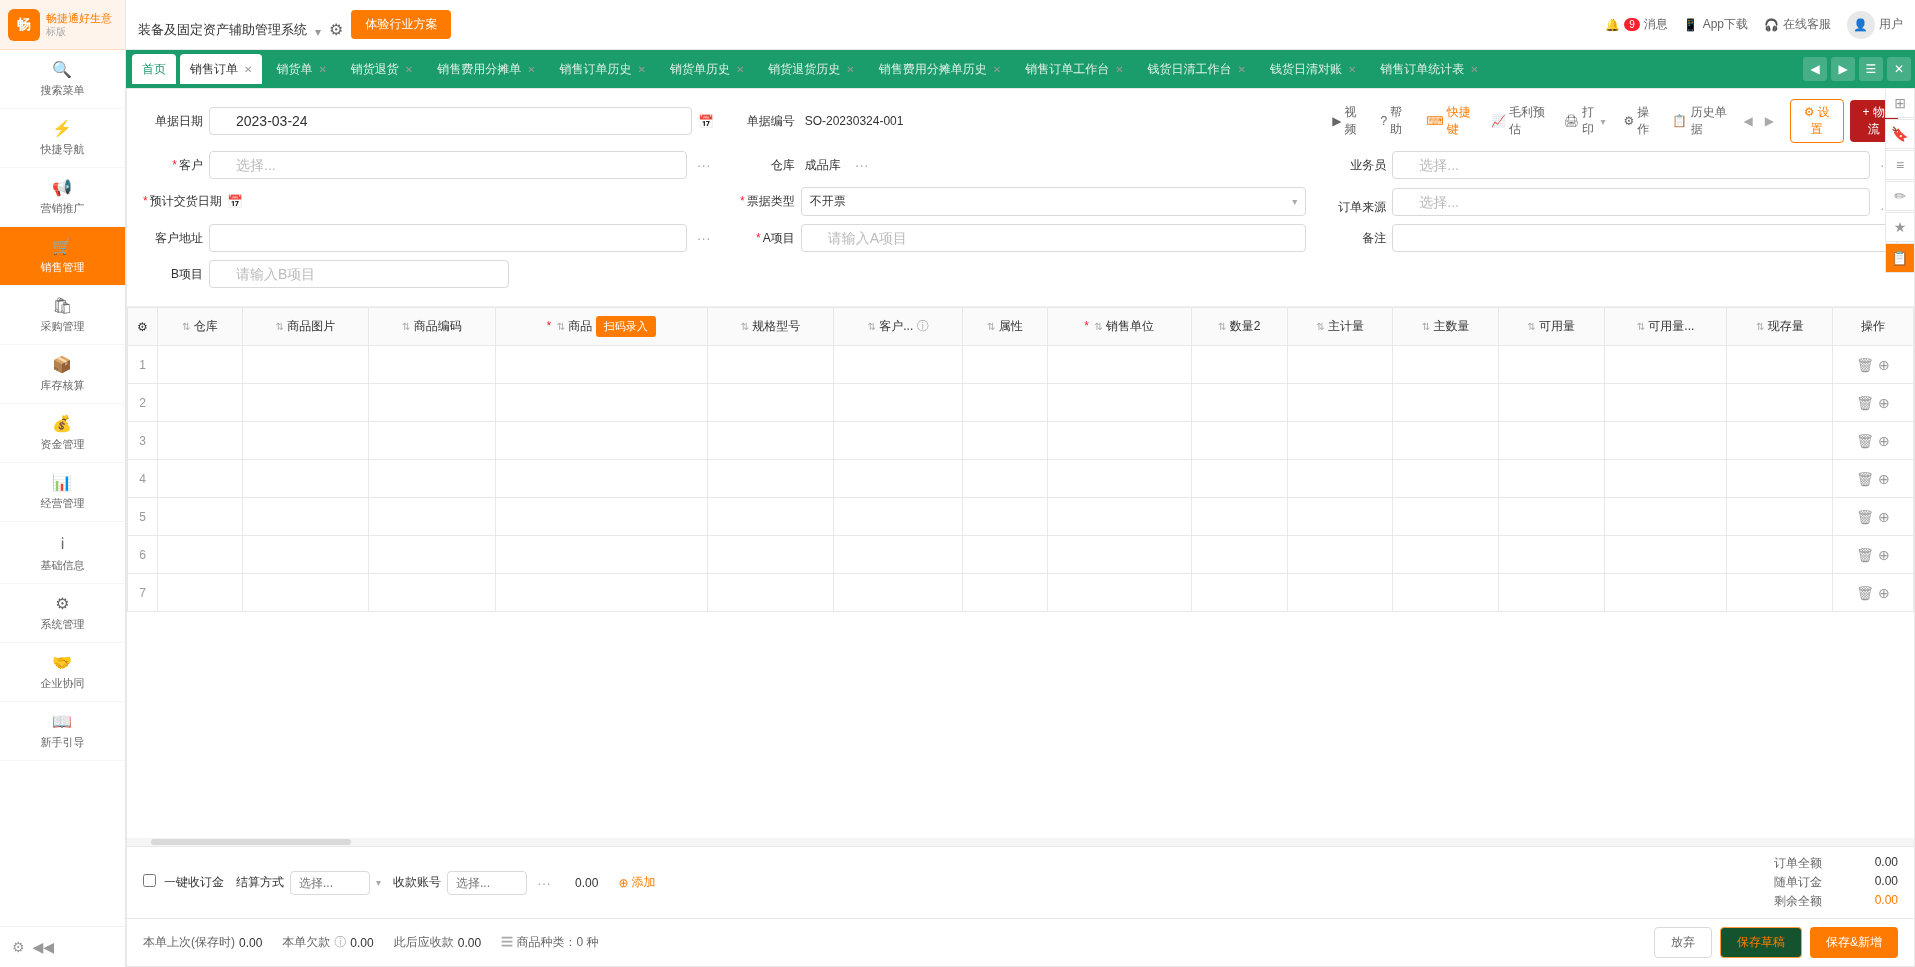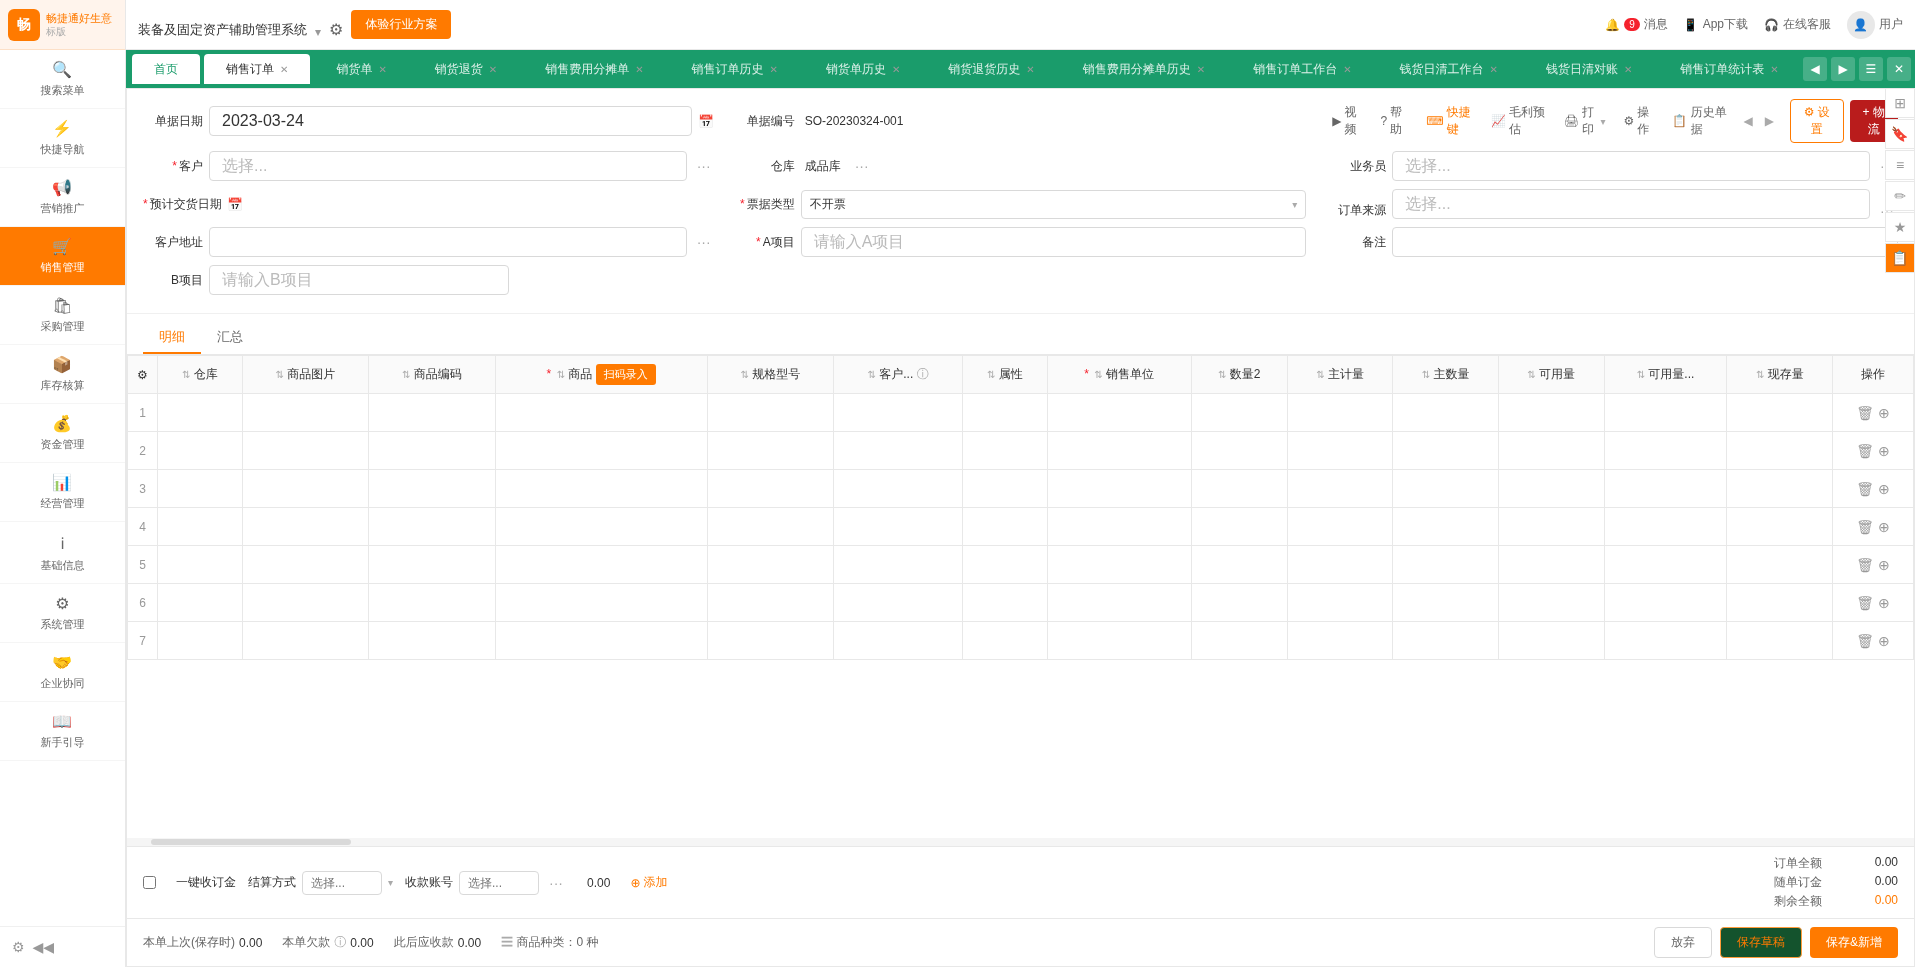--- a/index.html
+++ b/index.html
@@ -54,21 +54,21 @@
     .badge { background: #f5222d; color: white; border-radius: 10px; padding: 1px 5px; font-size: 10px; }
     .avatar { width: 28px; height: 28px; background: #e8e8e8; border-radius: 50%; display: flex; align-items: center; justify-content: center; }
 
     
     .tab-bar {
       position: fixed; left: 126px; top: 50px; right: 0; height: 38px;
       background: #1a9c6b; display: flex; align-items: center;
       overflow: hidden; z-index: 98; padding: 0 4px;
     }
     .tab-item {
-      display: flex; align-items: center; padding: 0 22px; height: 30px;
+      display: flex; align-items: center; padding: 0 10px; height: 30px;
       border-radius: 4px 4px 0 0; font-size: 12px; cursor: pointer;
       white-space: nowrap; margin: 0 2px; gap: 4px; color: rgba(255,255,255,0.85);
     }
     .tab-item.home { background: #fff; color: #1a9c6b; font-weight: 500; }
     .tab-item.active { background: #fff; color: #333; }
     .tab-close { font-size: 10px; color: #999; margin-left: 2px; }
     .tab-bar-nav { display: flex; align-items: center; margin-left: auto; gap: 4px; }
     .tab-nav-btn { background: rgba(255,255,255,0.2); border: none; color: white; width: 24px; height: 24px; border-radius: 3px; cursor: pointer; display: flex; align-items: center; justify-content: center; font-size: 12px; }
 
     
@@ -96,22 +96,22 @@
 
     
     .form-fields {
       padding: 10px 16px; background: white; border-bottom: 1px solid #f0f0f0;
     }
     .form-row { display: flex; align-items: center; margin-bottom: 8px; gap: 20px; }
     .form-group { display: flex; align-items: center; gap: 6px; flex: 1; }
     .form-group-label { color: #333; font-size: 12px; white-space: nowrap; min-width: 60px; text-align: right; }
     .form-group-label.required::before { content: '*'; color: #f5222d; margin-right: 2px; }
     .form-control {
-      border: 1px solid #d9d9d9; border-radius: 4px; padding: 5px 12px;
-      font-size: 16px; flex: 1; min-width: 100px; color: #333;
+      border: 1px solid #d9d9d9; border-radius: 4px; padding: 5px 26px;
+      font-size: 14px; flex: 1; min-width: 100px; color: #333;
     }
     .form-control::placeholder { color: #bbb; }
     .form-control-select {
       border: 1px solid #d9d9d9; border-radius: 4px; padding: 5px 8px;
       font-size: 12px; flex: 1; color: #333; background: white;
       display: flex; align-items: center; justify-content: space-between;
       cursor: pointer; min-width: 80px;
     }
     .dots-btn { color: #aaa; font-size: 14px; padding: 0 4px; cursor: pointer; }
     .calendar-icon { color: #aaa; font-size: 13px; cursor: pointer; }
@@ -166,21 +166,21 @@
     .scroll-thumb {
       width: 200px; height: 6px; background: #d9d9d9; border-radius: 3px;
       margin-left: 20px;
     }
 
     
     .bottom-area {
       background: white; border-top: 1px solid #e8e8e8;
       padding: 8px 16px; display: flex; align-items: center; gap: 12px;
     }
-    .checkbox-label { display: flex; align-items: center; gap: 20px; color: #333; font-size: 12px; cursor: pointer; }
+    .checkbox-label { display: flex; align-items: flex-start; gap: 8px; color: #333; font-size: 12px; cursor: pointer; }
     .payment-field { display: flex; align-items: center; gap: 6px; }
     .payment-input { border: 1px solid #d9d9d9; border-radius: 4px; padding: 4px 8px; font-size: 12px; min-width: 80px; }
     .payment-amount { color: #333; font-size: 12px; padding: 0 8px; }
     .add-btn { color: #ff7a00; font-size: 12px; cursor: pointer; display: flex; align-items: center; gap: 3px; }
 
     
     .order-summary {
       margin-left: auto; display: flex; flex-direction: column;
       align-items: flex-end; gap: 2px; font-size: 12px; color: #333;
     }
@@ -482,28 +482,20 @@
       </div>
 
       <div class="form-row">
         <div class="form-group" style="flex:2;">
           <span class="form-group-label">B项目</span>
           <input class="form-control" placeholder="请输入B项目" style="flex: 1 1 0%; max-width: 300px;">
         </div>
       </div>
     </div>
 
-    <div class="detail-tabs">
-      <div class="detail-tab active">
-        <span>明细</span>
-      </div>
-      <div class="detail-tab">
-        <span>汇总</span>
-      </div>
-    </div>
 
     <div class="data-table-container">
       <table class="data-table">
         <thead>
           <tr>
             <th style="width:30px;">
               <span>⚙</span>
             </th>
             <th>
               <span class="sort-icon">⇅</span>

